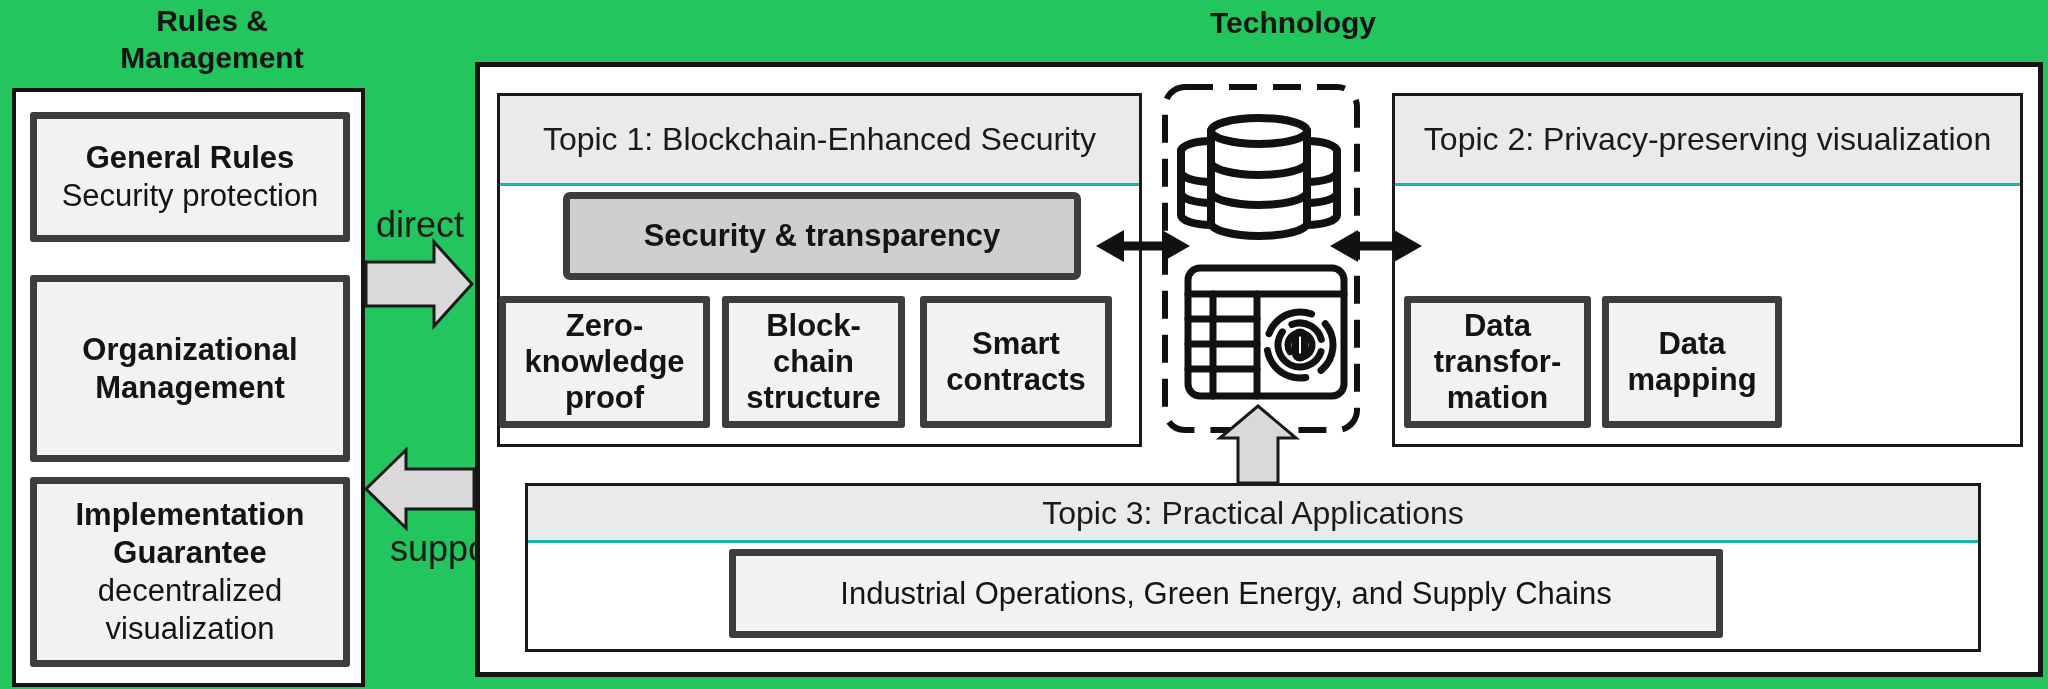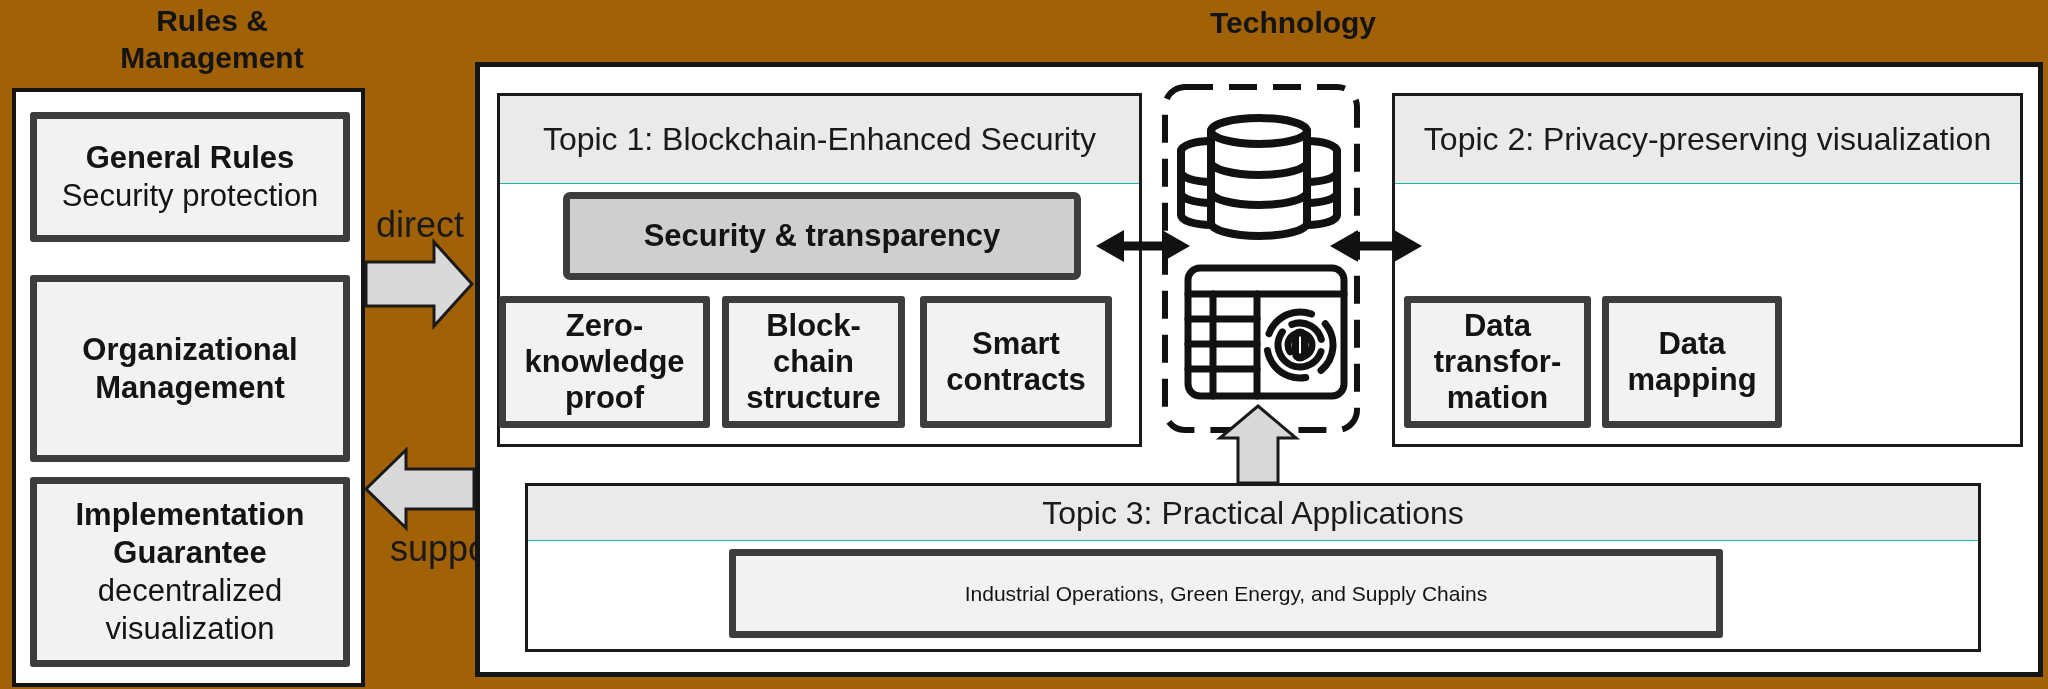--- a/index.html
+++ b/index.html
@@ -1,17 +1,17 @@
 <!DOCTYPE html>
 <html><head>
 <meta charset="utf-8">
 <style>
   html,body{margin:0;padding:0;background:#fff;}
   #canvas{
-    position:relative;width:2048px;height:689px;background:#a16207;overflow:hidden;
+    position:relative;width:2048px;height:689px;background:#22c55e;overflow:hidden;
     font-family:"Liberation Sans",sans-serif;color:#141414;
   }
   .abs{position:absolute;box-sizing:border-box;}
   .center{display:flex;align-items:center;justify-content:center;text-align:center;}
   .pre{white-space:pre-line;}
 
   .panel-title{font-weight:bold;font-size:30px;line-height:37px;text-align:center;}
 
   
   .left-outer{left:12px;top:88px;width:353px;height:599px;border:4px solid #141414;background:#fff;}
@@ -23,40 +23,40 @@
   .lbox3{top:477px;height:190px;}
 
   .conn-label{font-size:36px;line-height:36px;text-align:center;color:#1a1a1a;}
 
   
   .tech-outer{left:475px;top:62px;width:1568px;height:615px;border:5px solid #141414;background:#fff;}
   .topic{border:3px solid #1a1a1a;background:#fff;}
   .topic1{left:497px;top:93px;width:645px;height:354px;}
   .topic2{left:1392px;top:93px;width:631px;height:354px;}
   .topic3{left:525px;top:483px;width:1456px;height:169px;}
-  .topic-hdr{position:absolute;left:0;top:0;right:0;background:#eaeaea;border-bottom:1px solid #14b8a6;
+  .topic-hdr{position:absolute;left:0;top:0;right:0;background:#eaeaea;border-bottom:3px solid #14b8a6;
              font-size:32px;color:#1a1a1a;}
   .topic1 .topic-hdr,.topic2 .topic-hdr{height:87px;}
   .topic3 .topic-hdr{height:54px;}
 
   .hl{border:7px solid #3d3d3d;background:#cfcfcf;font-weight:bold;font-size:31px;border-radius:7px;}
   .hl1{left:563px;top:192px;width:518px;height:88px;}
   .hl2{left:1410px;top:192px;width:597px;height:88px;}
 
   .sub{border:7px solid #3d3d3d;background:#f2f2f2;font-weight:bold;font-size:31px;line-height:36px;
        border-radius:3px;top:296px;height:132px;}
   .t1a{left:499px;width:211px;}
   .t1b{left:722px;width:183px;}
   .t1c{left:920px;width:192px;}
   .t2a{left:1404px;width:187px;}
   .t2b{left:1602px;width:180px;}
   .t2c{left:1792px;width:218px;}
 
   .app-box{left:729px;top:549px;width:994px;height:89px;border:7px solid #3d3d3d;background:#f2f2f2;
-           font-size:21px;border-radius:3px;}
+           font-size:31px;border-radius:3px;}
 
   .icon-svg{position:absolute;}
   #overlay{position:absolute;left:0;top:0;pointer-events:none;}
 </style>
 </head>
 <body>
 
 <div id="canvas">
 
   <div class="abs panel-title pre" style="left:12px;top:2px;width:400px;">Rules &amp;

